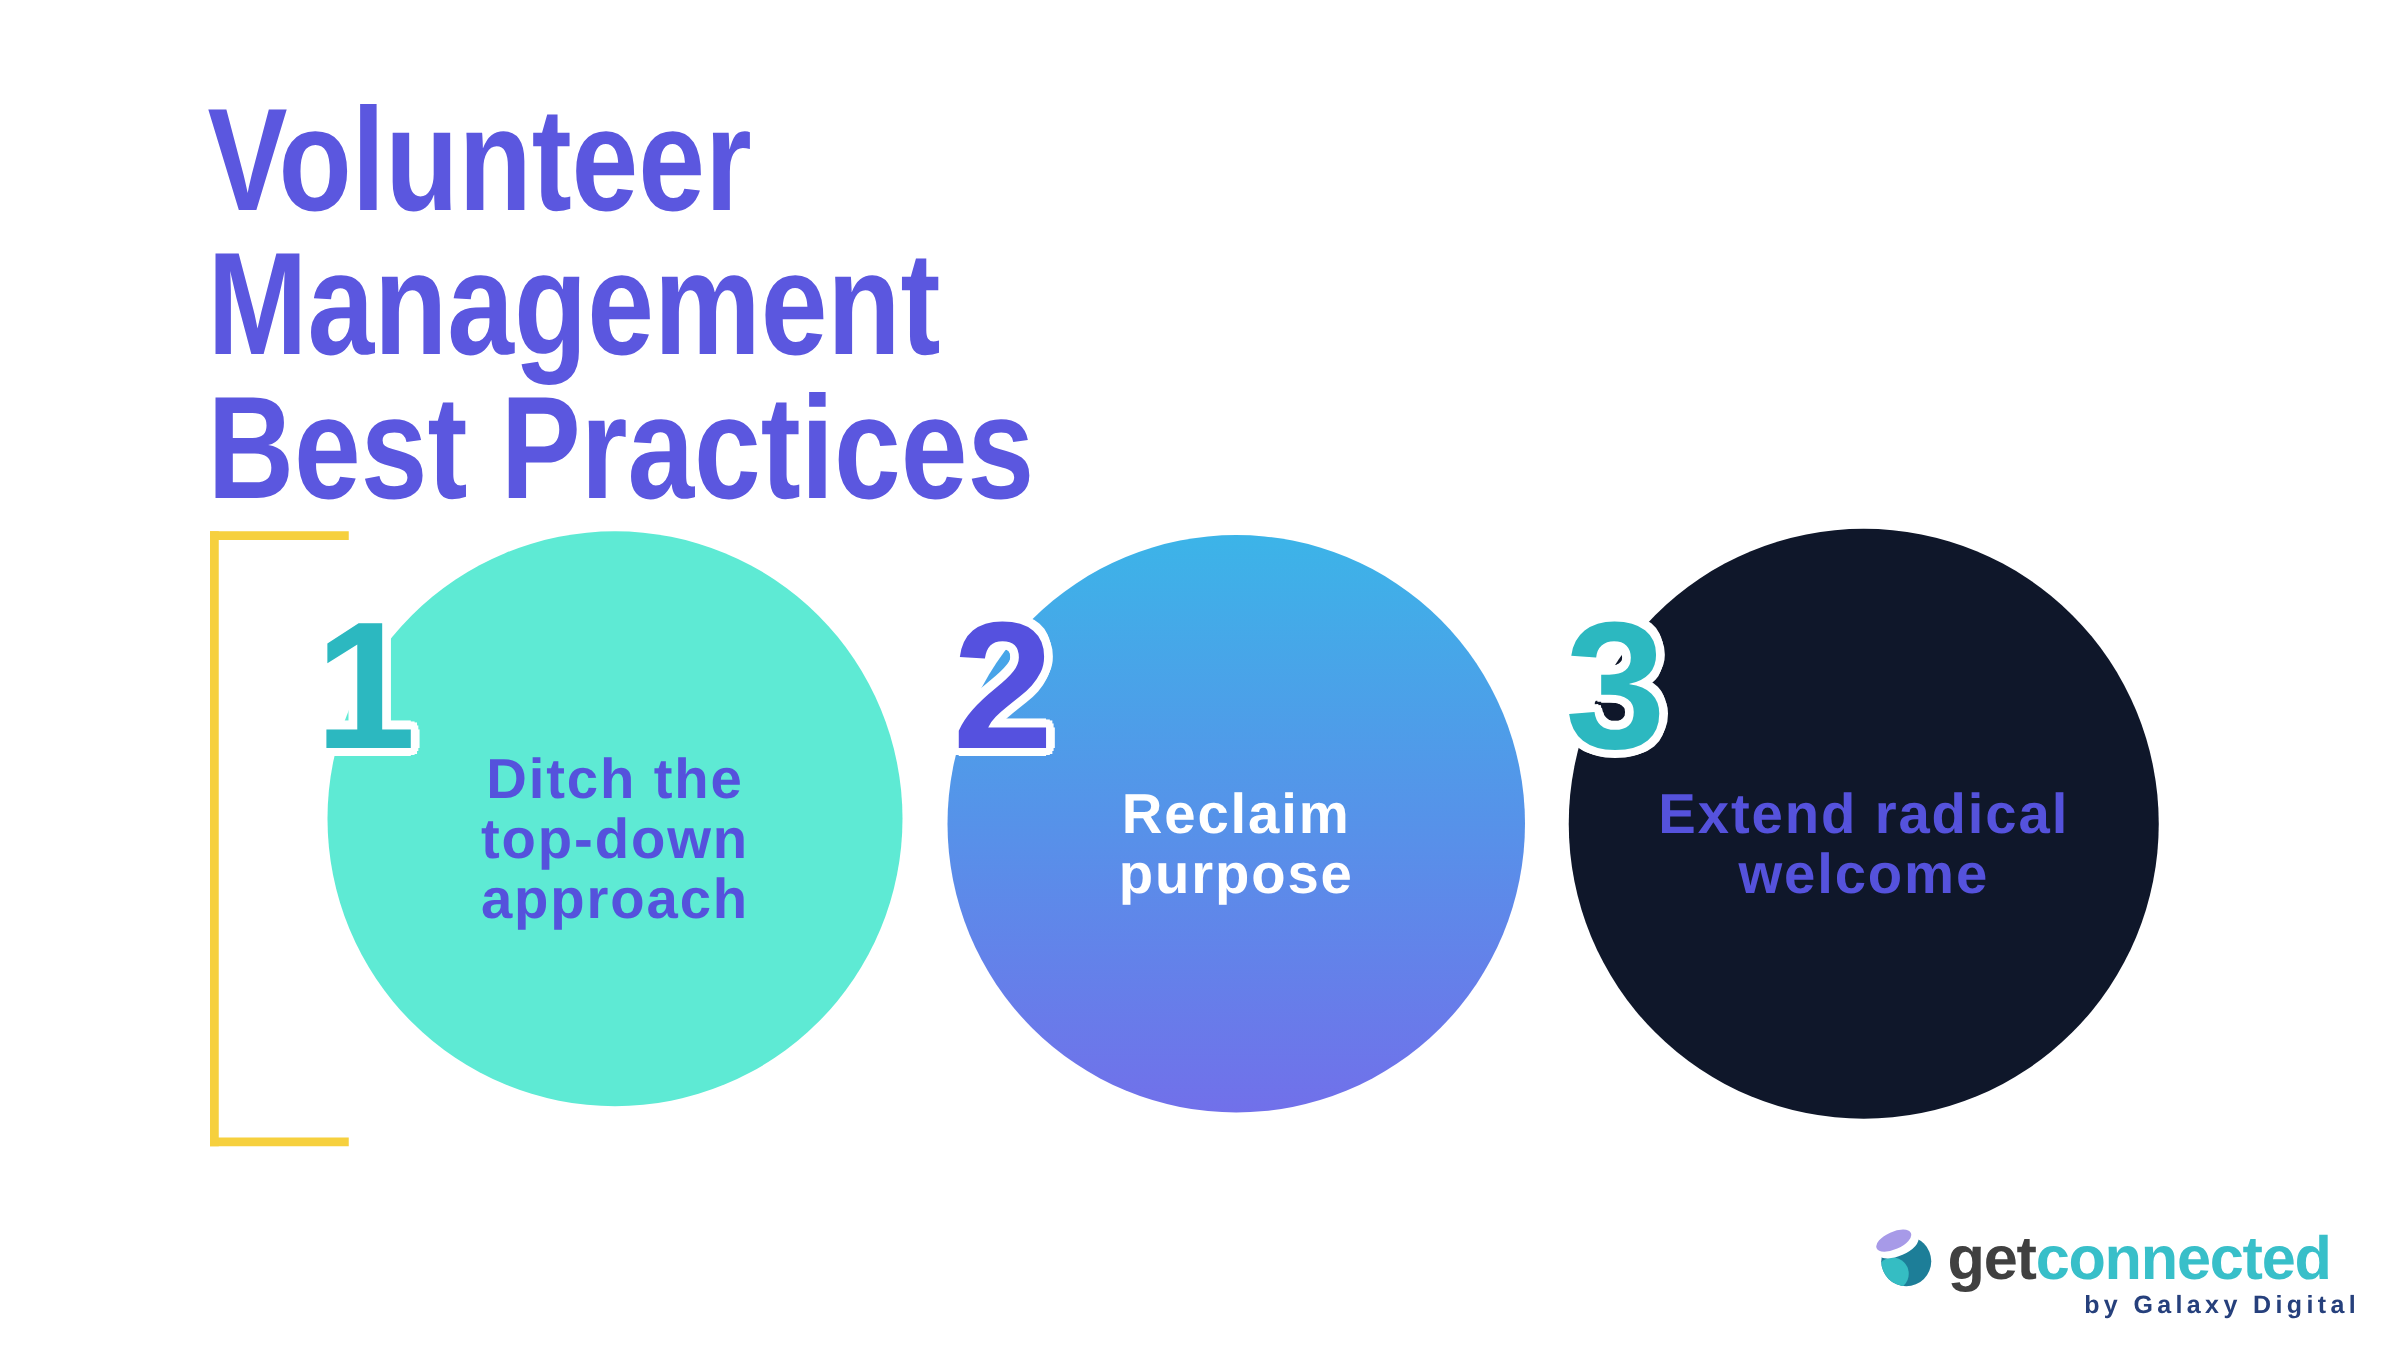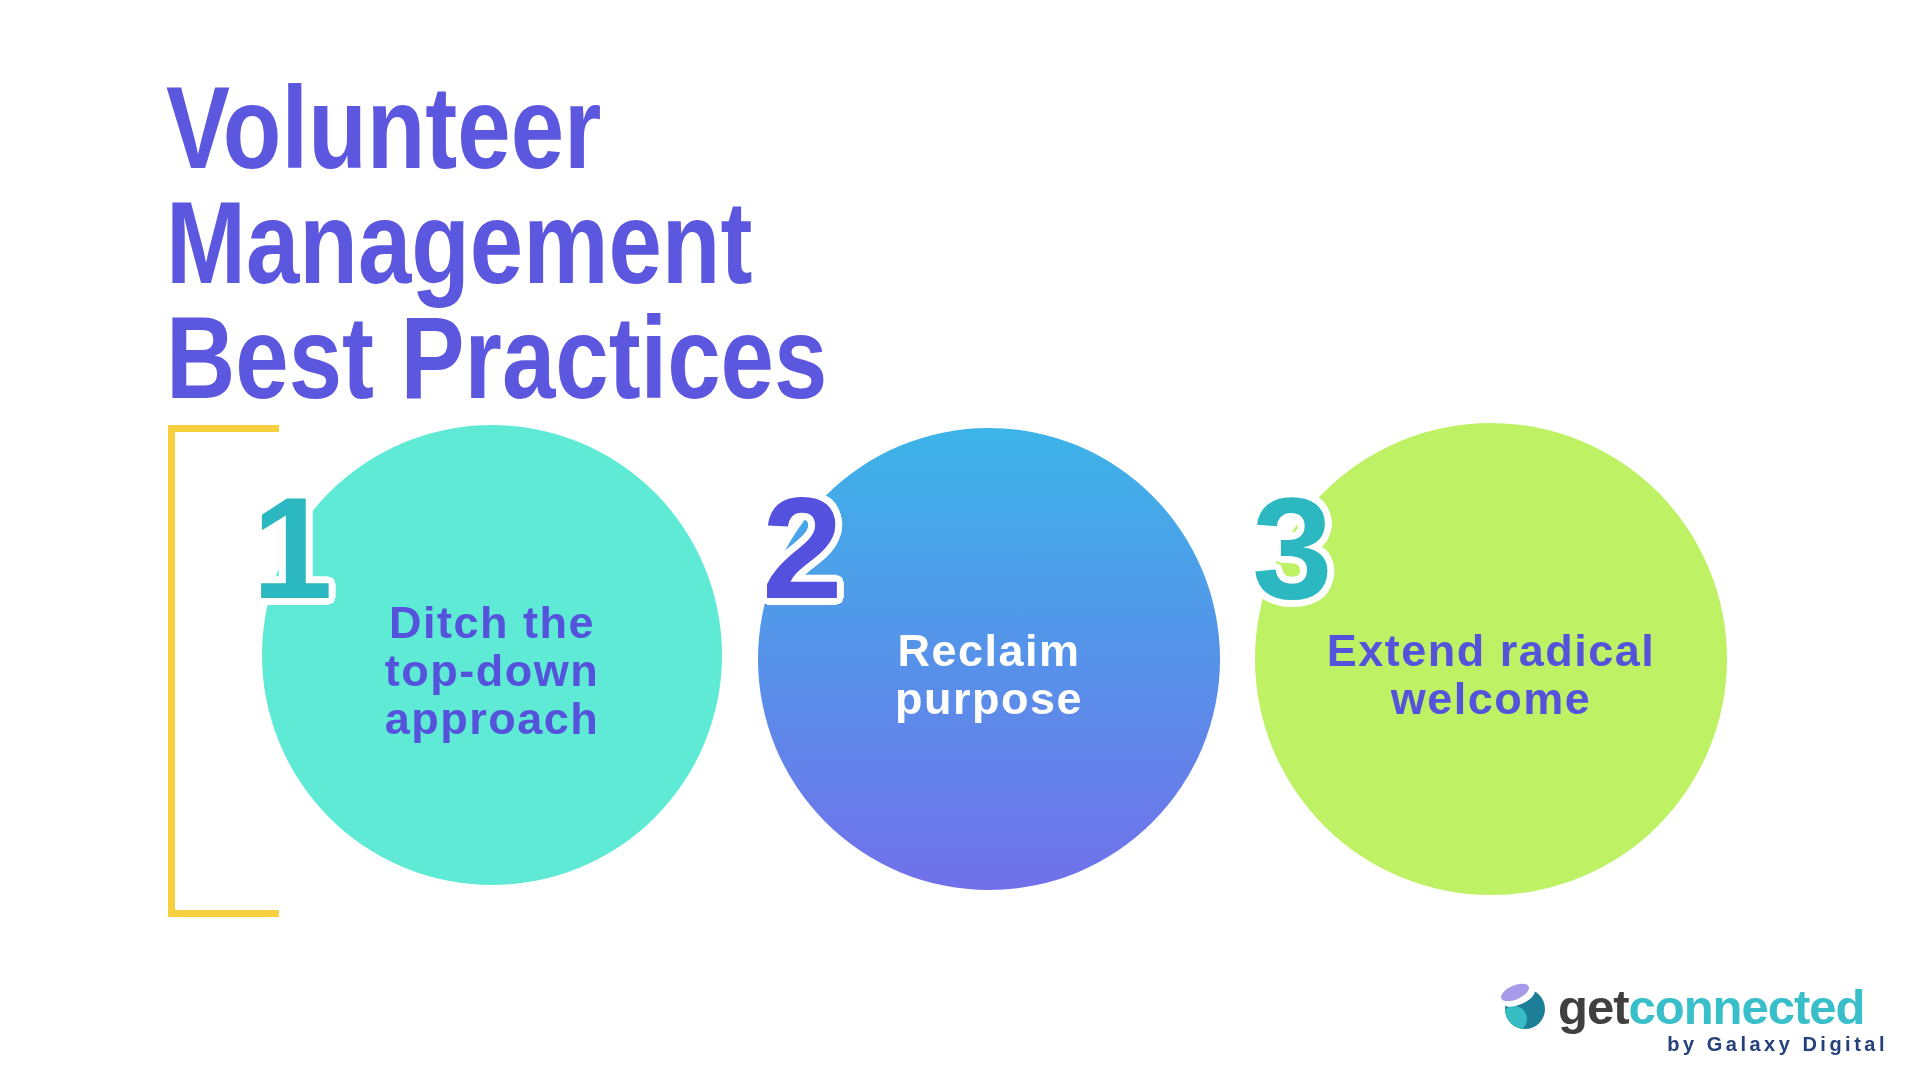--- a/index.html
+++ b/index.html
@@ -70,21 +70,21 @@
     <div class="circle-label" style="color: rgb(85, 82, 220);">Ditch the
 top-down
 approach</div>
   </div>
 
   <div class="circle c2">
     <div class="circle-label" style="color: rgb(255, 255, 255);">Reclaim
 purpose</div>
   </div>
 
-  <div class="circle c3" style="background: #bef264;">
+  <div class="circle c3" style="background: #0f172a;">
     <div class="circle-label" style="color: rgb(85, 82, 220);">Extend radical
 welcome</div>
   </div>
 
   <div class="step-number n1" style="color: rgb(44, 184, 192);">1</div>
   <div class="step-number n2" style="color: rgb(85, 81, 223);">2</div>
   <div class="step-number n3" style="color: rgb(44, 184, 192);">3</div>
 
   <div class="logo">
     <svg class="logo-icon" width="48" height="48" viewBox="0 0 48 48">

